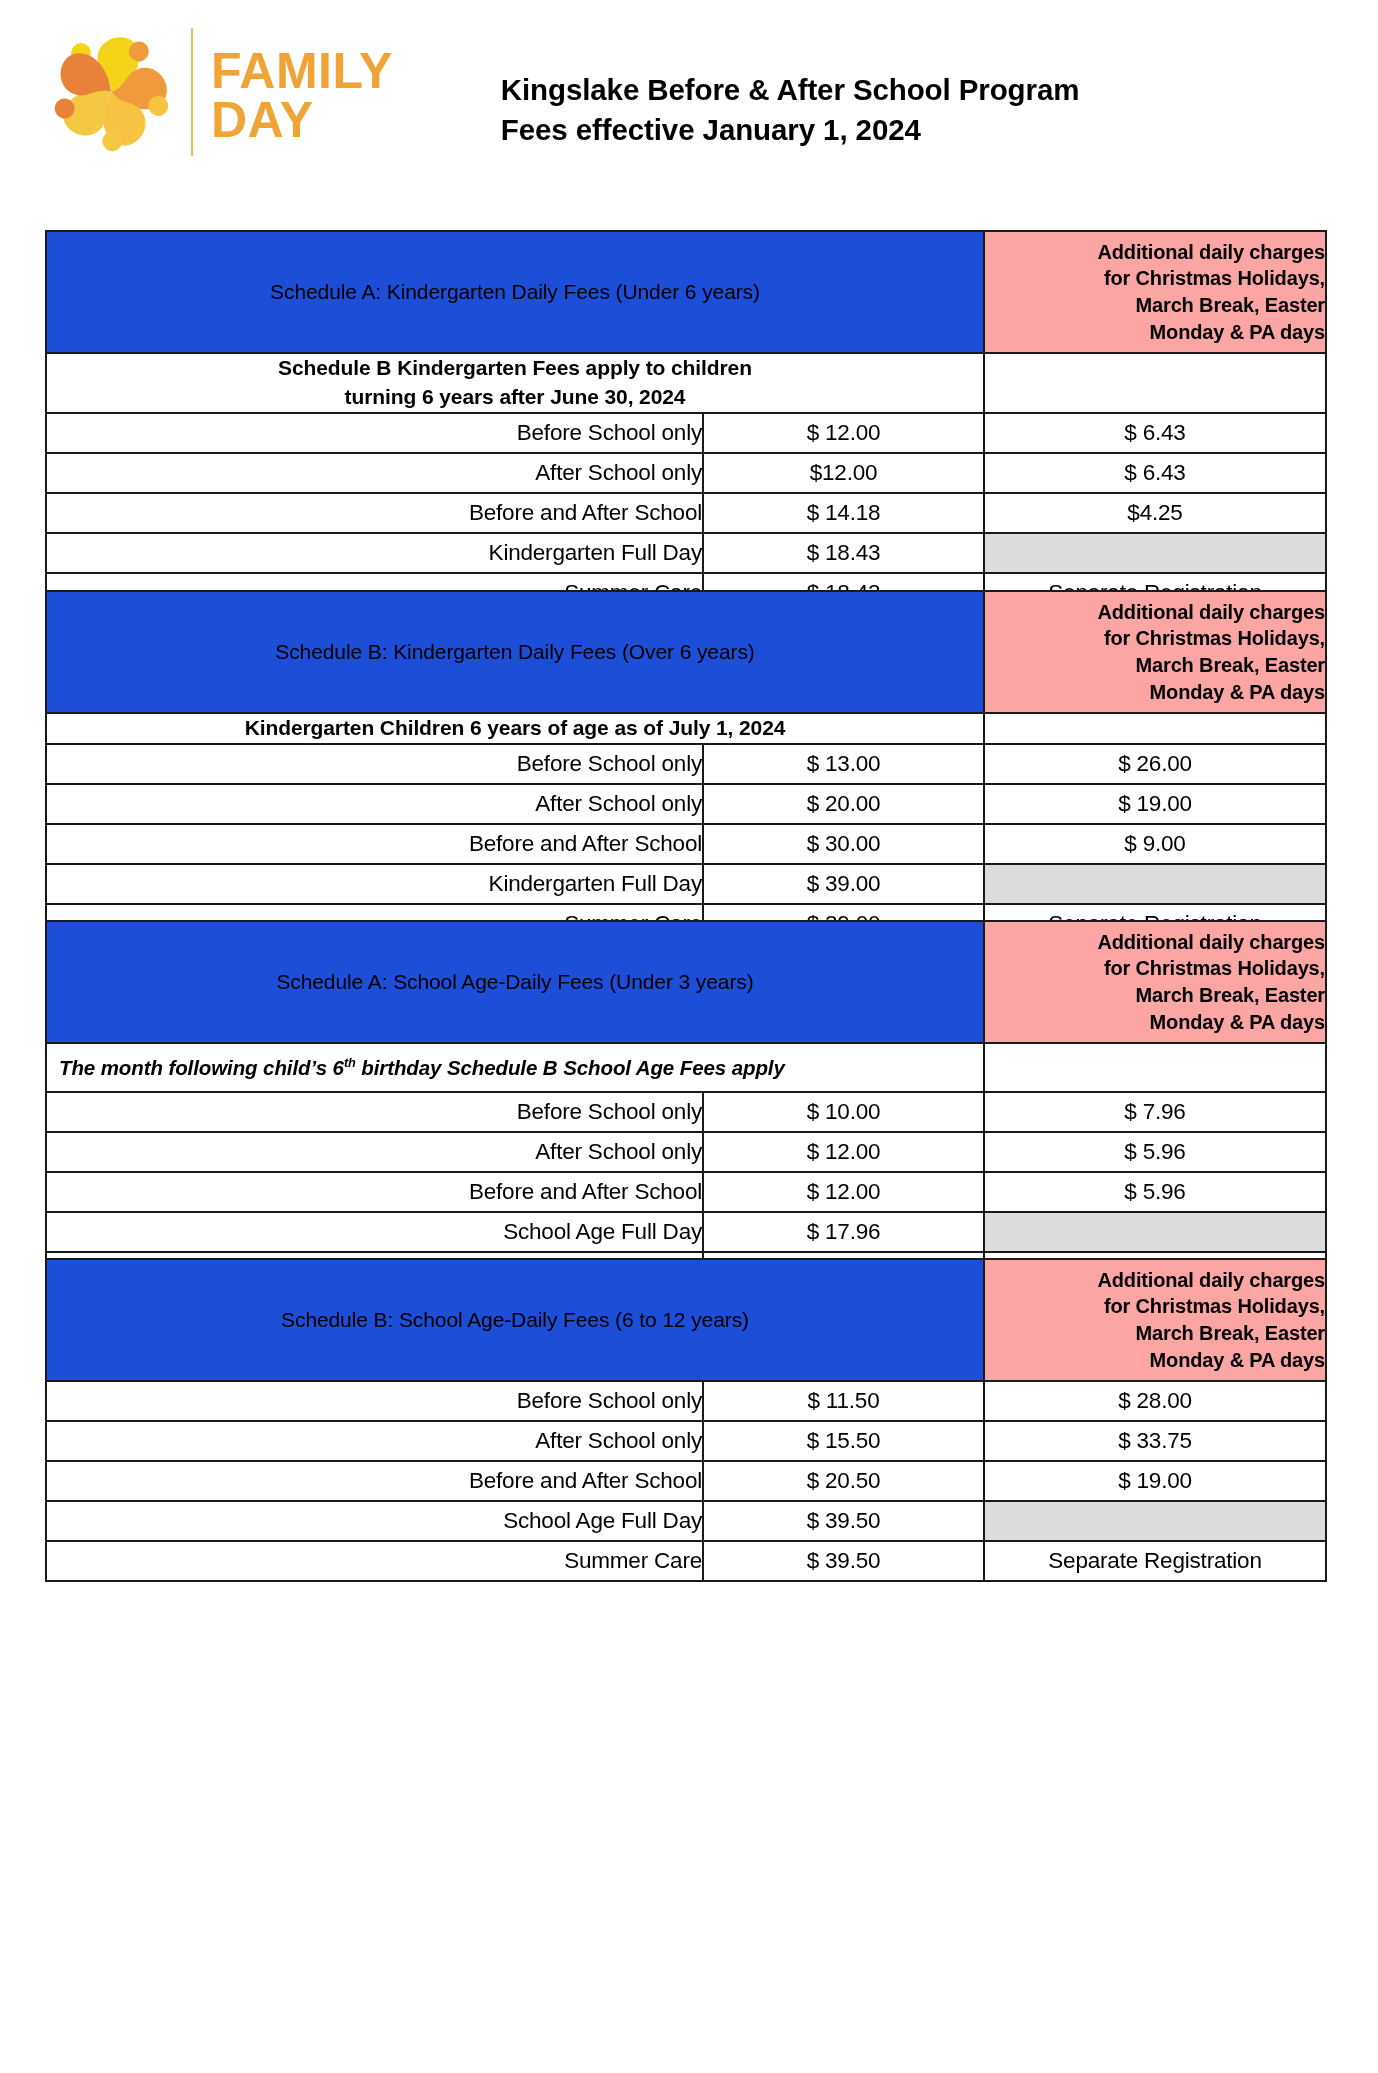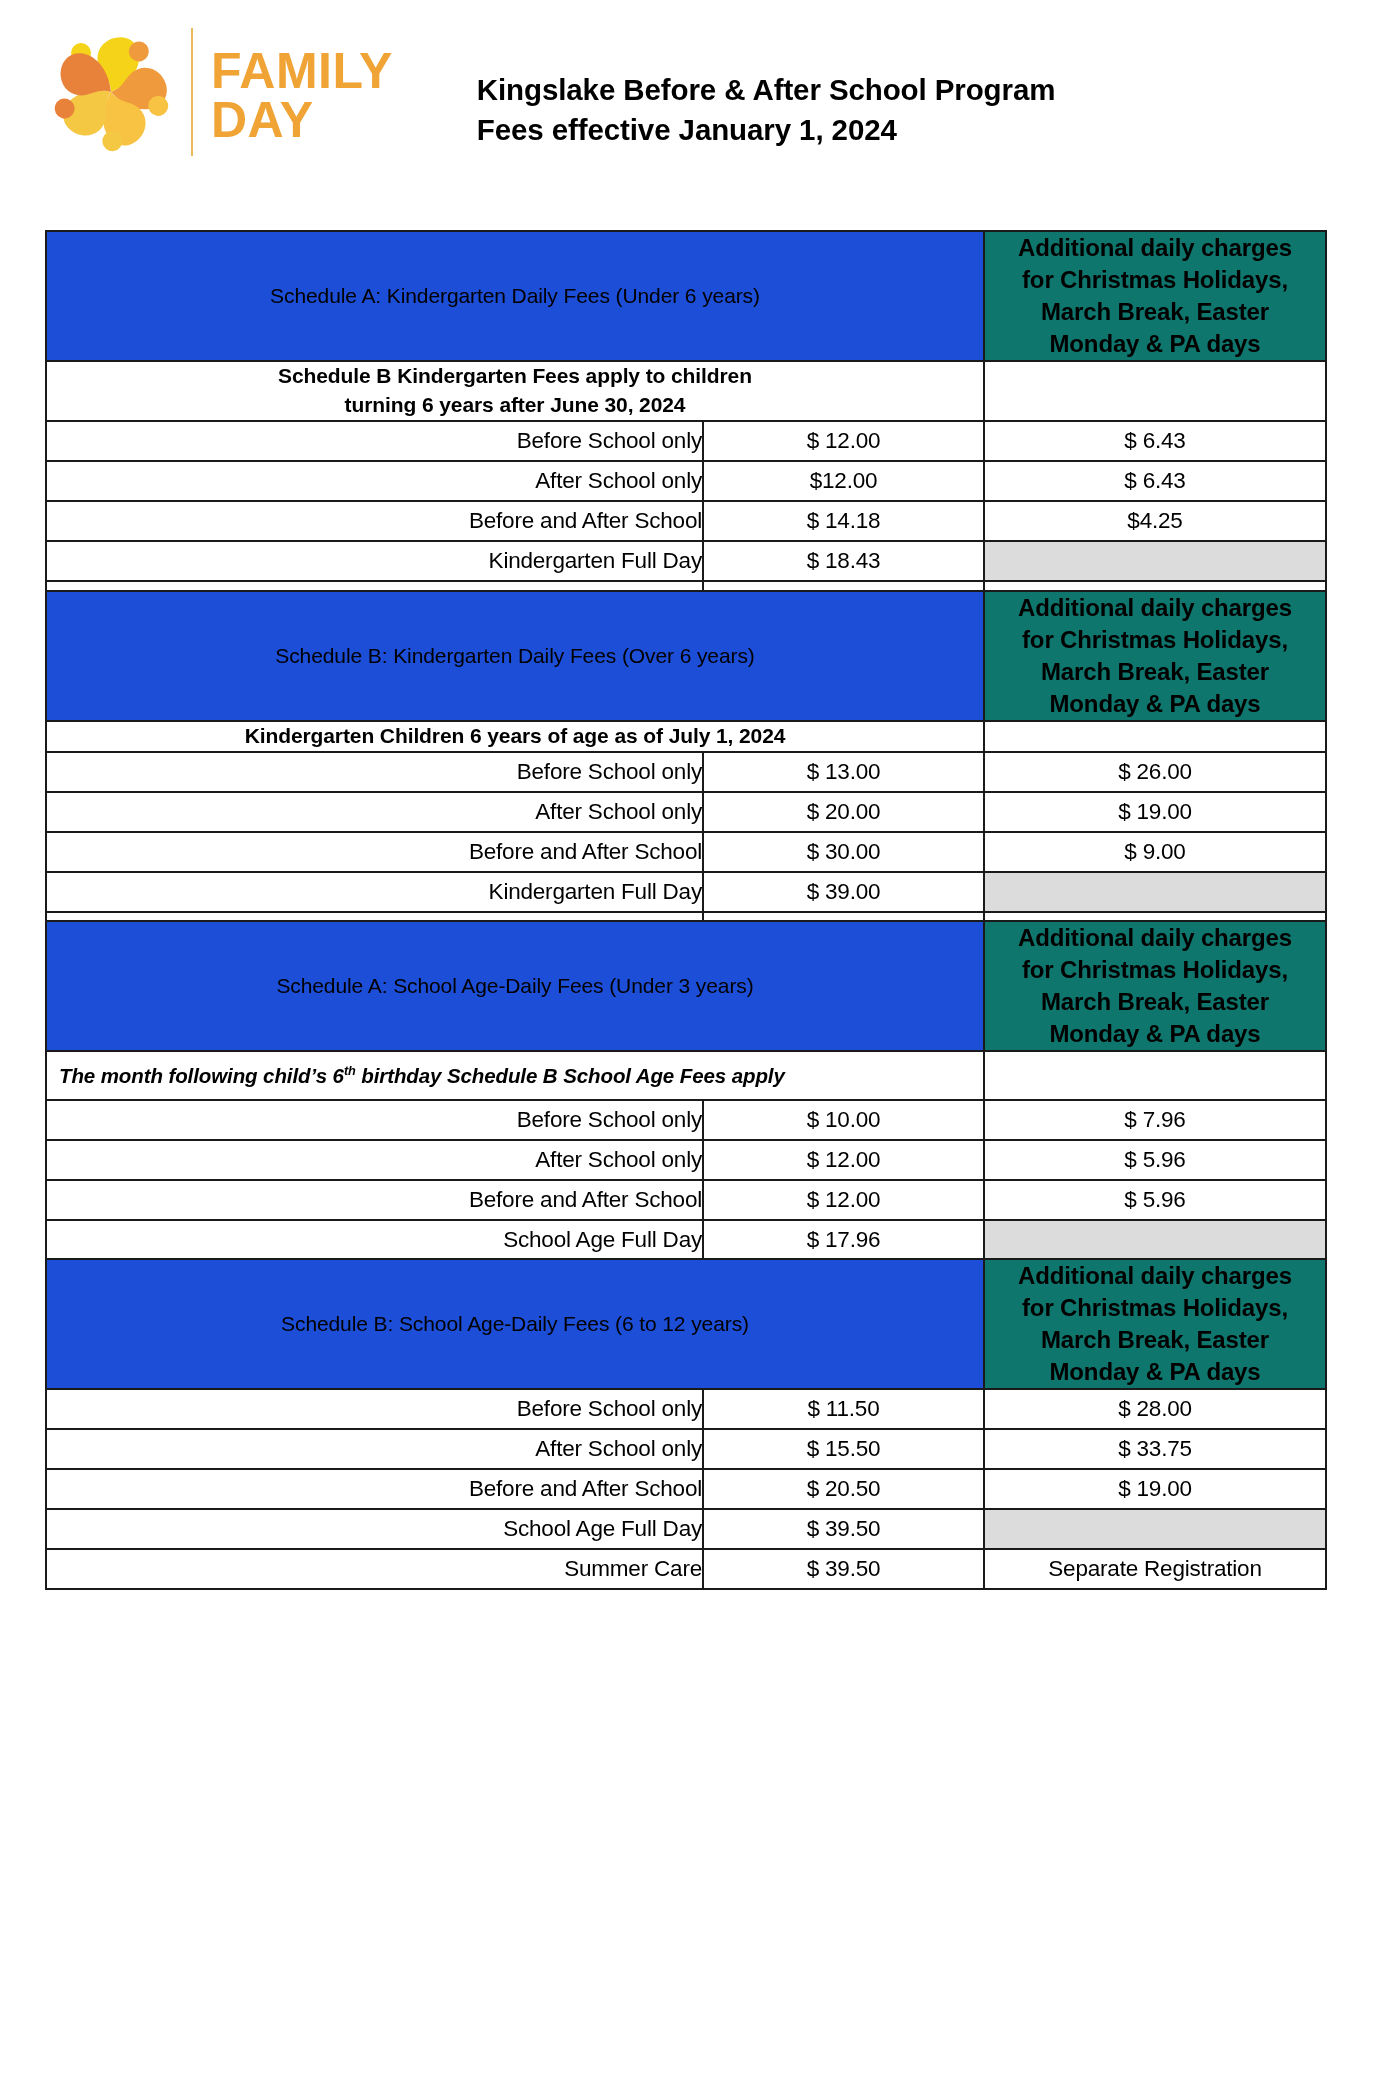--- a/index.html
+++ b/index.html
@@ -53,21 +53,21 @@
     font-weight: bold;
     color: #efa435;
     font-size: 50px;
     line-height: 0.99;
     letter-spacing: 0.5px;
     padding-top: 8px;
   }
   .logo-words .w2 { display: block; }
 
   .title-block {
-    margin-left: 84px;
+    margin-left: 108px;
     padding-top: 48px;
     font-weight: bold;
     font-size: 29.5px;
     line-height: 1.37;
     color: #000;
     letter-spacing: -0.1px;
   }
   .title-block .line { display: block; white-space: nowrap; }
 
   
@@ -91,24 +91,24 @@
   .hdr-cell {
     background: #1d4ed8;
     text-align: center;
     font-weight: normal;
     font-size: 21px;
     padding: 10px 12px;
     height: 120px;
     letter-spacing: -0.1px;
   }
   .hdr-extra {
-    background: #0f766e;
-    text-align: center;
+    background: #fca5a5;
+    text-align: right;
     font-weight: bold;
-    font-size: 24px;
+    font-size: 20px;
     line-height: 1.33;
     padding: 8px 10px;
     letter-spacing: -0.15px;
   }
   .hdr-extra .el { display: block; }
 
   .sub-cell {
     text-align: center;
     font-weight: bold;
     font-size: 21px;

